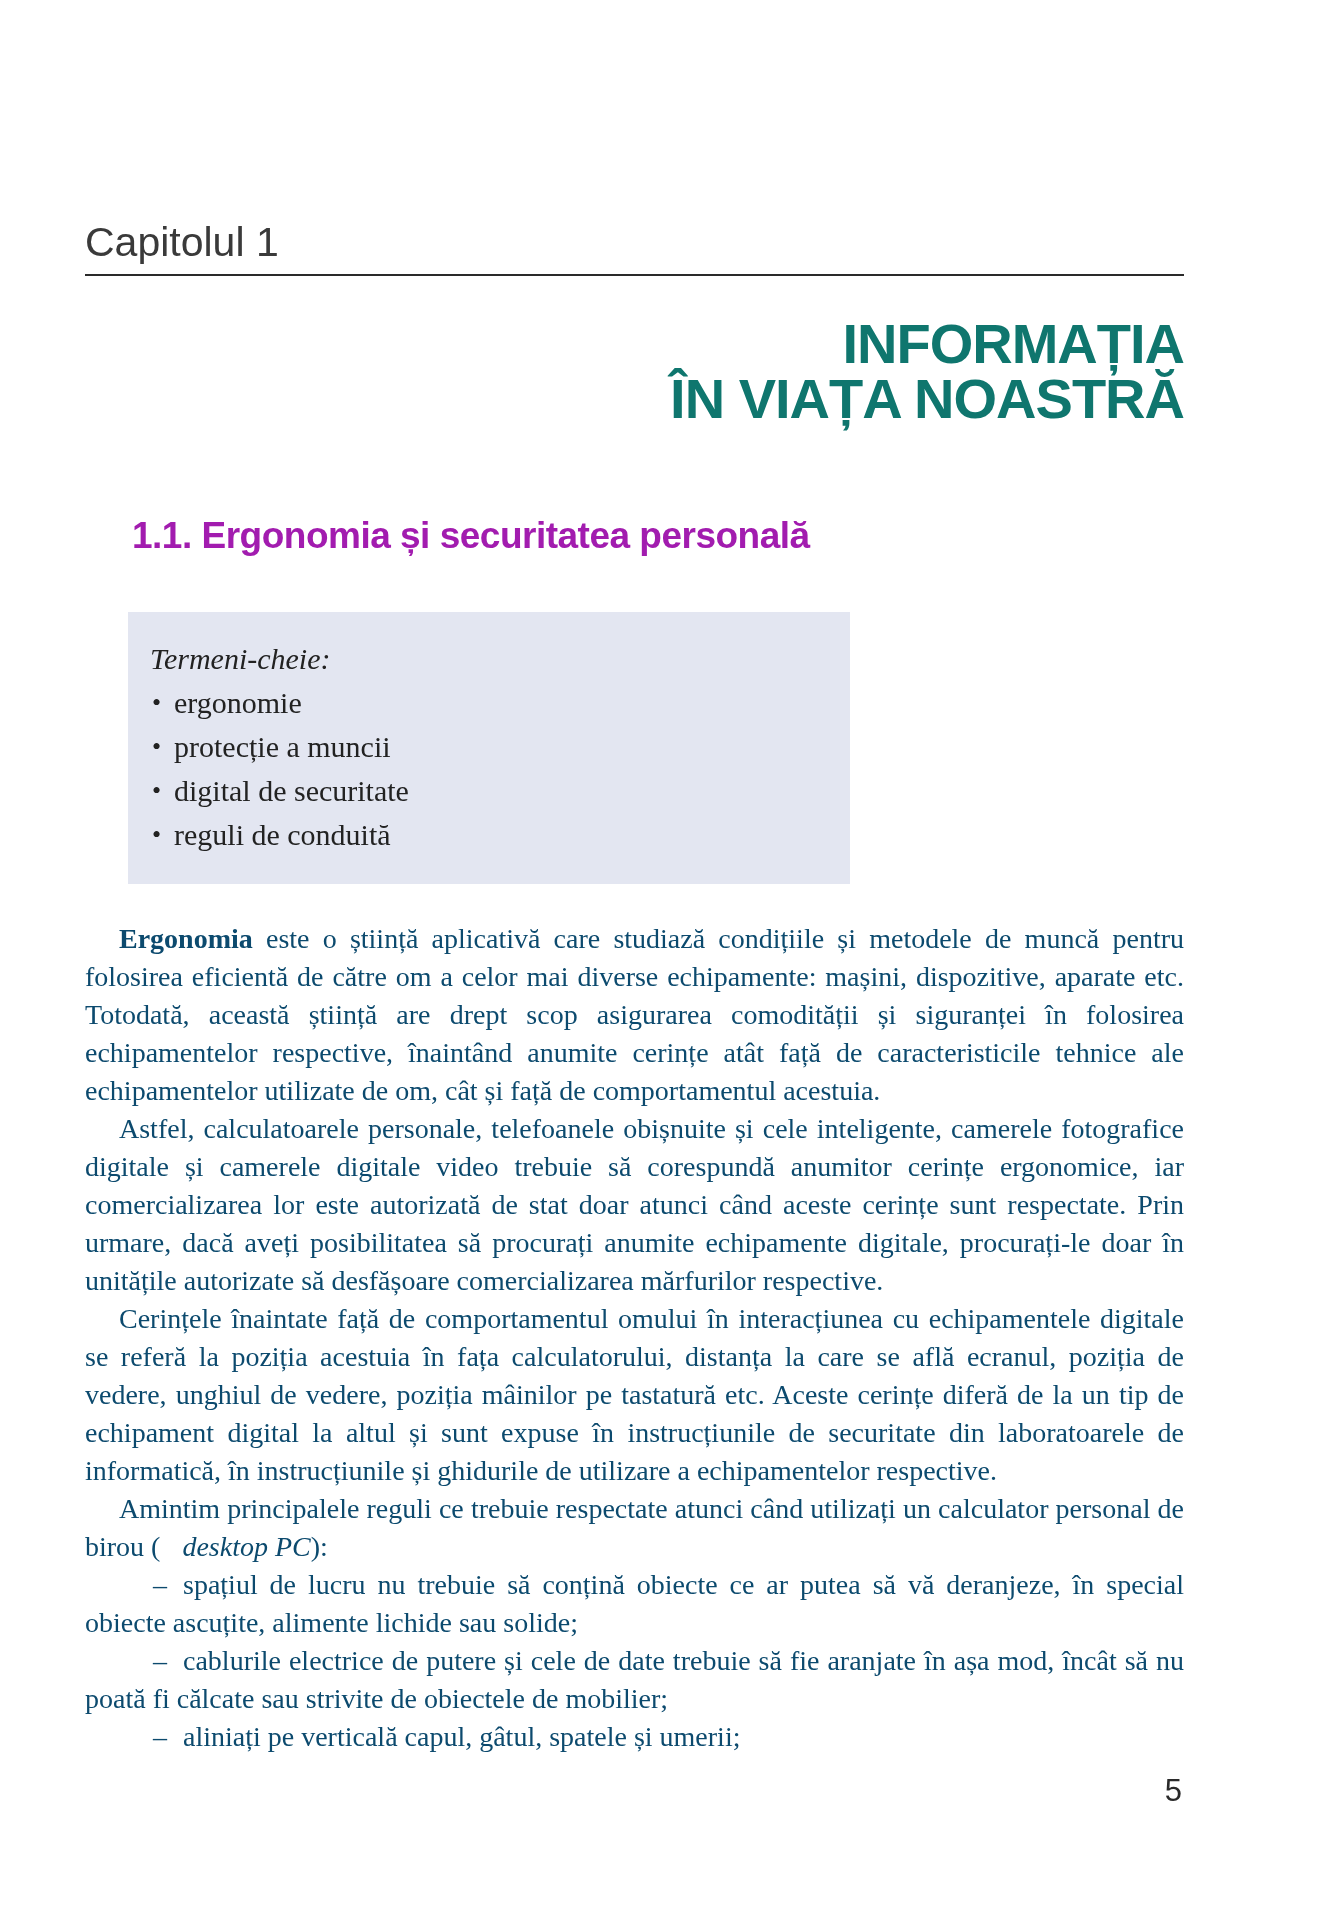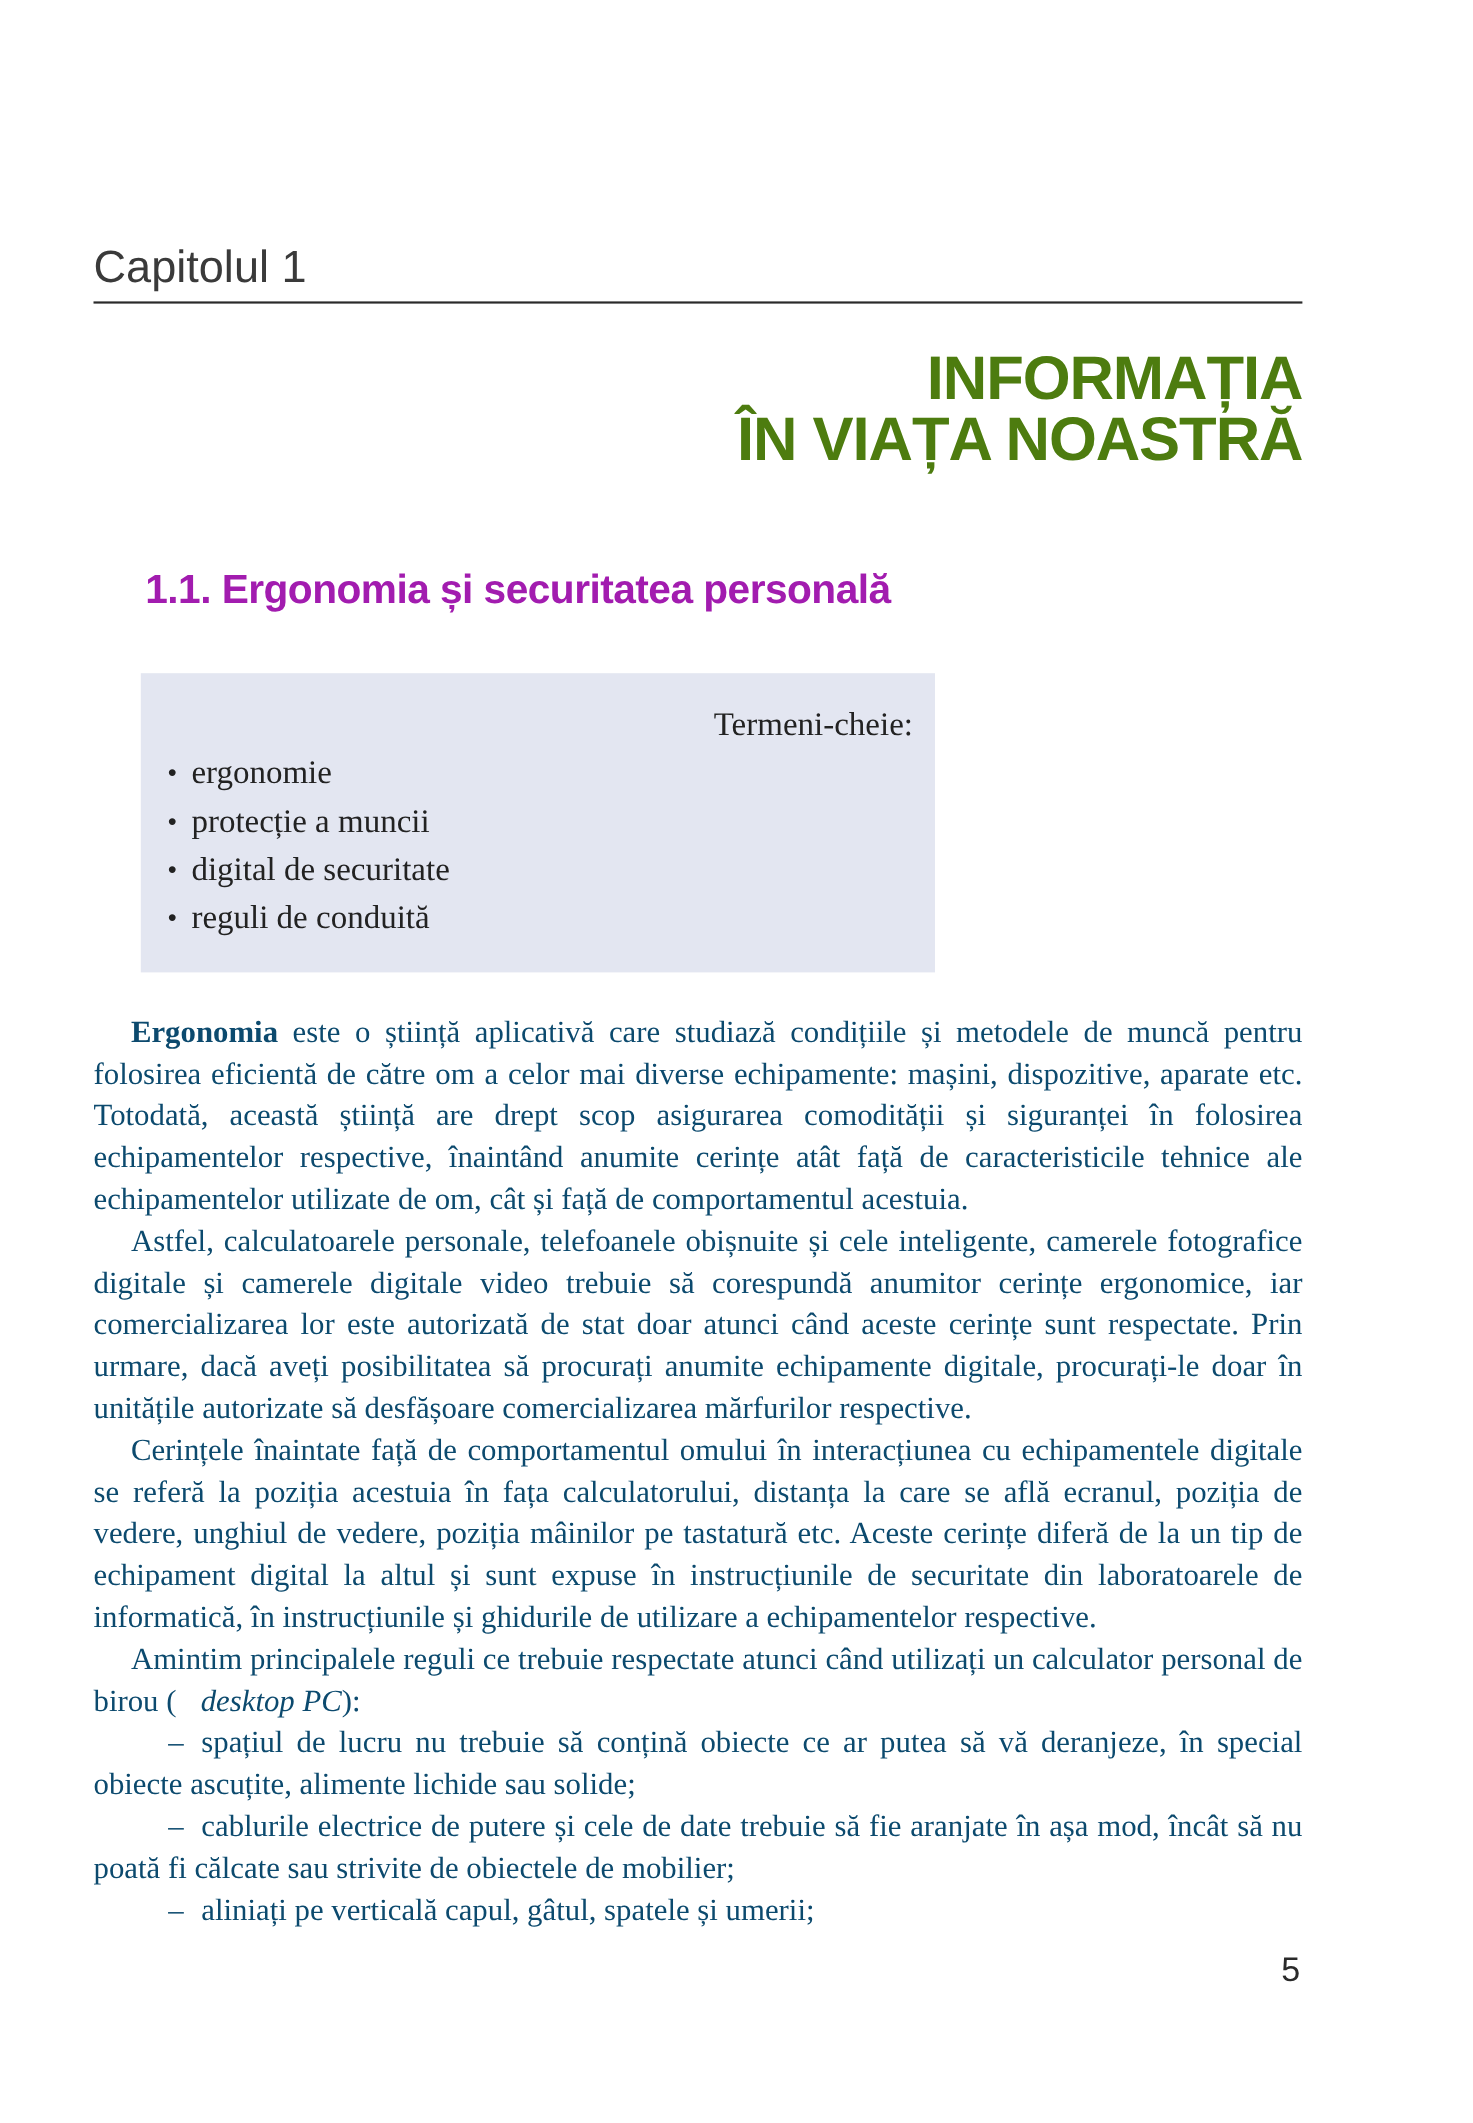--- a/index.html
+++ b/index.html
@@ -32,21 +32,21 @@
   }
   
   .main-title {
     margin: 40px 0 0 0;
     text-align: right;
     font-family: "Liberation Sans", sans-serif;
     font-weight: 700;
     font-size: 56px;
     line-height: 55px;
     letter-spacing: -1px;
-    color: #4d7c0f;
+    color: #0f766e;
   }
   
   .section-heading {
     margin: 90px 0 0 47px;
     font-family: "Liberation Sans", sans-serif;
     font-weight: 700;
     font-size: 37px;
     line-height: 40px;
     letter-spacing: -0.5px;
     color: #a21caf;
@@ -56,22 +56,22 @@
     margin: 56px 0 0 43px;
     width: 722px;
     box-sizing: border-box;
     background: #e3e6f1;
     padding: 30px 20px 32px 22px;
     font-size: 30px;
     line-height: 34px;
     color: #222222;
   }
   .keybox-title {
+    font-style: italic;
     margin: 0 0 6px 0;
-    text-align: right;
   }
   .kb-item {
     display: flex;
     margin-top: 10px;
   }
   .kb-bullet {
     width: 22px;
     flex: 0 0 22px;
     text-align: left;
     font-size: 26px;

